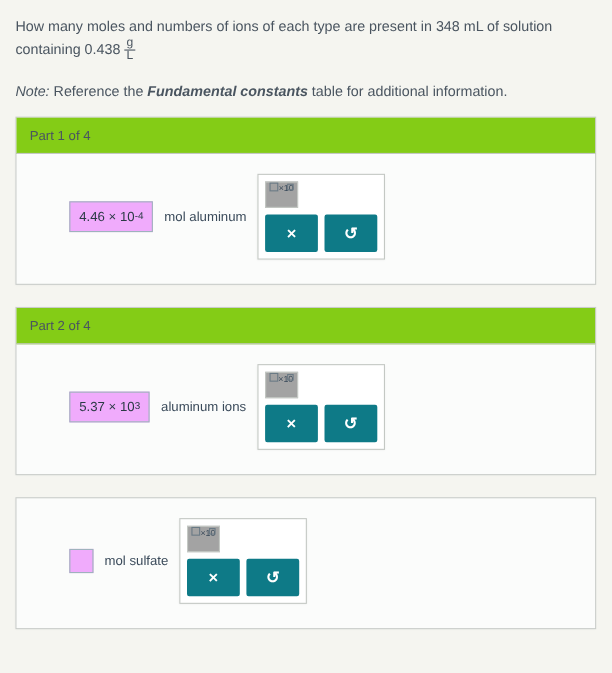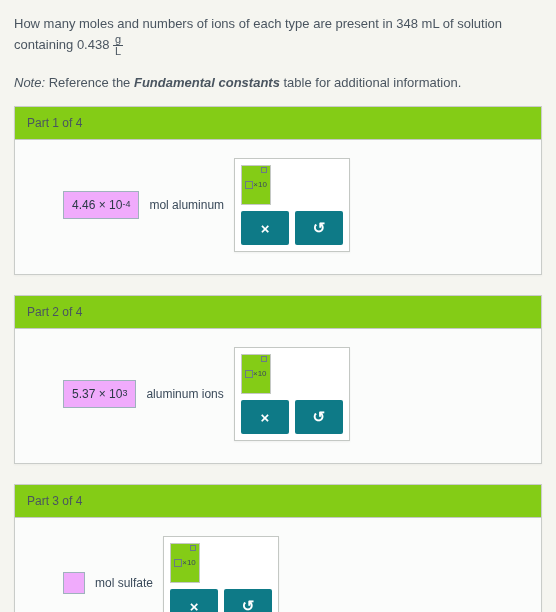--- a/index.html
+++ b/index.html
@@ -67,24 +67,24 @@
     display: inline-flex;
     flex-direction: column;
     border: 1px solid #c4c8c4;
     background: #fff;
     padding: 6px;
     box-shadow: 0 1px 2px rgba(0,0,0,0.05);
     vertical-align: top;
   }
   .tool-row { display:flex; gap:6px; }
   .sci-btn {
-    width: 30px; height: 40px;
+    width: 30px; height: 24px;
     border: 1px solid #c4c8c4;
-    background: #84cc16;
-    display:flex; align-items:center; justify-content:center;
+    background: #a3a3a3;
+    display:flex; align-items:flex-start; justify-content:center;
     cursor: pointer;
     font-size: 9px;
     color:#3a4a5a;
     position:relative;
   }
   .sci-btn .box { width:8px;height:8px;border:1px solid #6a7a85; display:inline-block;}
   .sci-btn .d10 { font-size:8px; }
   .sci-btn .sup { position:absolute; top:1px; right:3px; width:6px;height:6px;border:1px solid #6a7a85;}
   .big-btn {
     width: 48px; height: 34px;
@@ -162,21 +162,20 @@
         <div class="big-row">
           <button class="big-btn">×</button>
           <button class="big-btn">↺</button>
         </div>
       </div>
     </div>
   </div>
 </div>
 
 <div class="part">
-  <div class="part-header">Part 3 of 4</div>
   <div class="part-body stacked">
     <div class="row">
       <span class="answer-box empty"></span>
       <span class="label-text">mol sulfate</span>
       <div class="toolbar">
         <div class="tool-row">
           <div class="sci-btn">
             <span class="box"></span>
               <span class="d10">×10</span>
               <span class="sup"></span>

